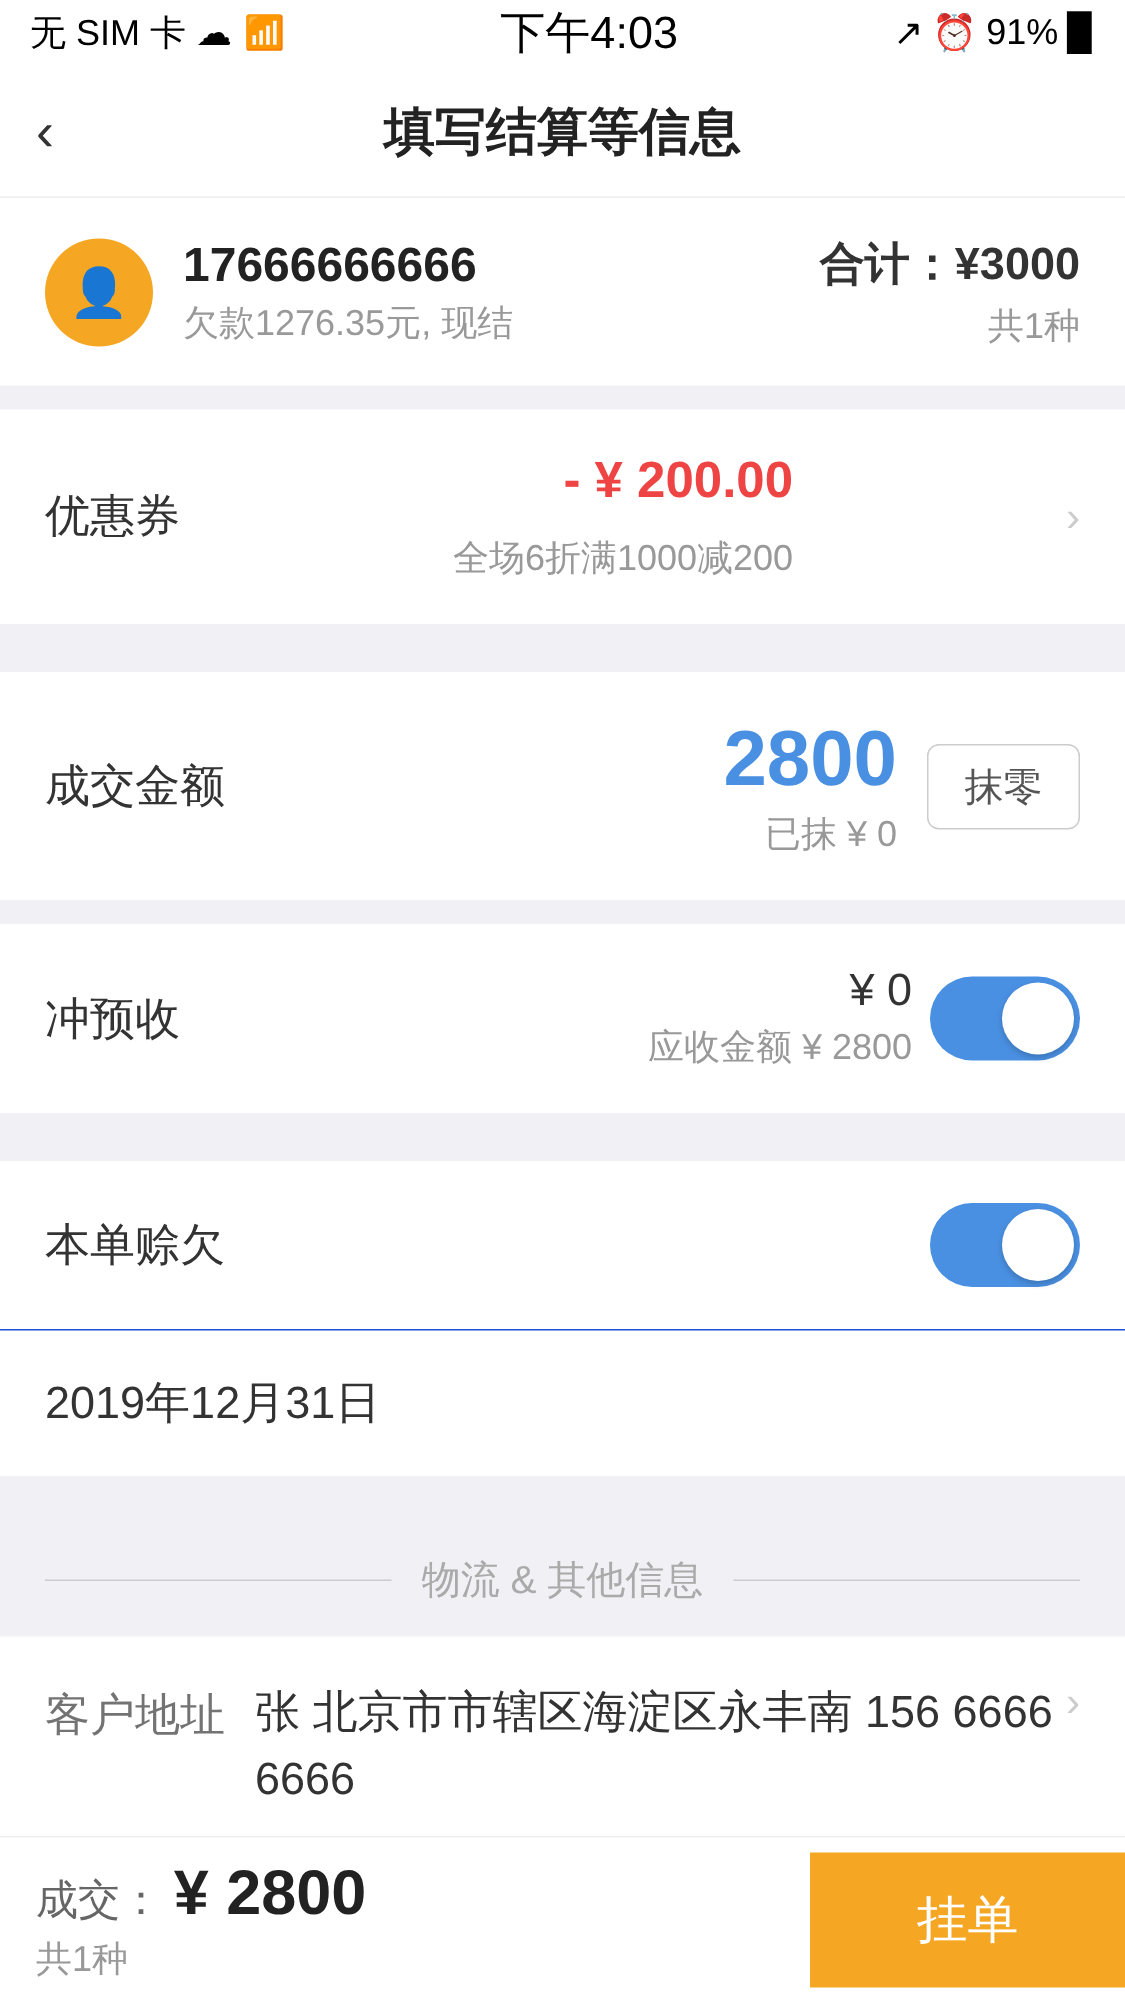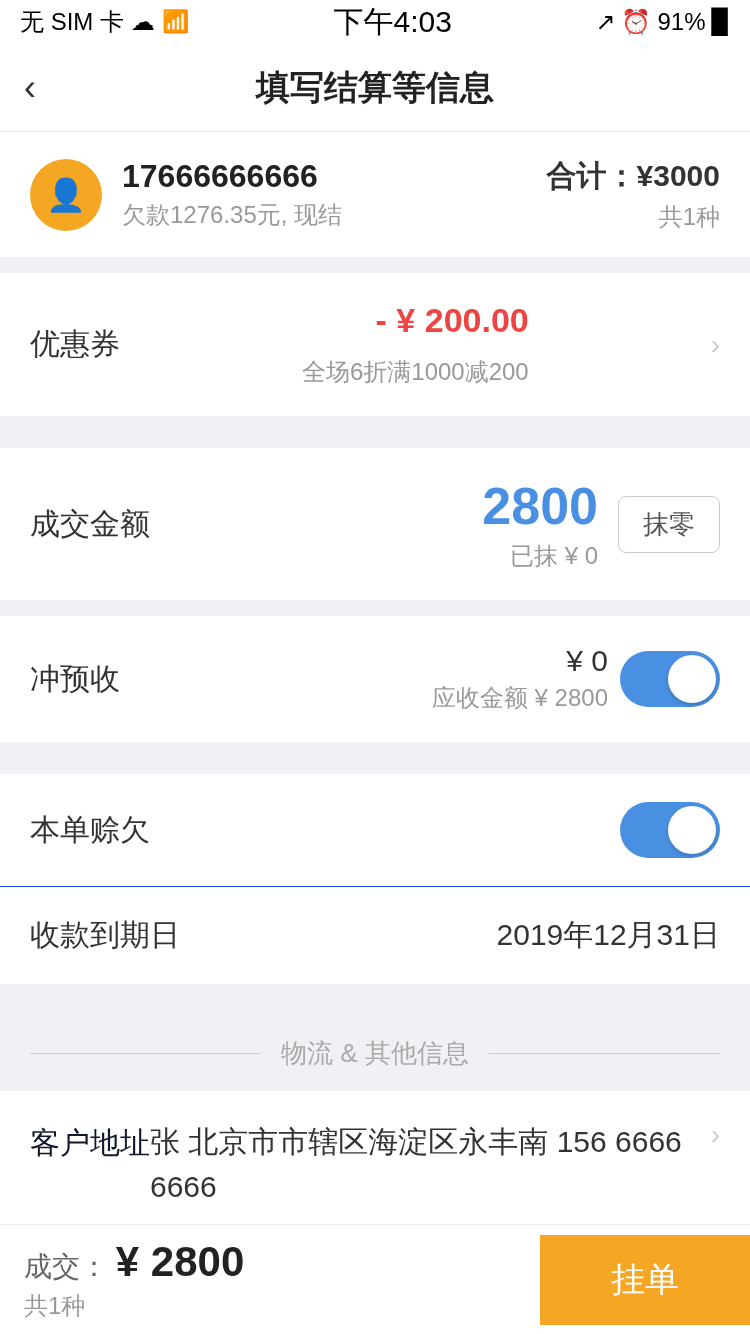--- a/index.html
+++ b/index.html
@@ -181,22 +181,22 @@
     }
 
     
     .address-row {
       background: #fff;
       display: flex;
       align-items: flex-start;
       justify-content: space-between;
       padding: 28px 30px;
     }
-    .address-label { font-size: 30px; color: #0f172a; min-width: 100px; padding-top: 4px; }
-    .address-content { flex: 1; font-size: 30px; color: #333; line-height: 1.5; }
+    .address-label { font-size: 30px; color: #737373; min-width: 100px; padding-top: 4px; }
+    .address-content { flex: 1; margin-left: 20px; font-size: 30px; color: #333; line-height: 1.5; }
 
     
     .bottom-bar {
       position: fixed;
       bottom: 0;
       width: 750px;
       height: 110px;
       background: #fff;
       display: flex;
       align-items: center;
@@ -323,21 +323,20 @@
     <div class="section-row">
       <span class="row-label">本单赊欠</span>
       <div class="toggle-wrap">
         <div class="toggle-track">
           <div class="toggle-thumb"></div>
         </div>
       </div>
     </div>
 
     <div class="section-row">
-      <span class="row-label">收款到期日</span>
       <span style="font-size:30px;color:#333;">2019年12月31日</span>
     </div>
   </div>
 
   <div class="section-divider"></div>
 
   <div class="logistics-sep">
     <div class="sep-line"></div>
     <span class="sep-text">物流 &amp; 其他信息</span>
     <div class="sep-line"></div>

